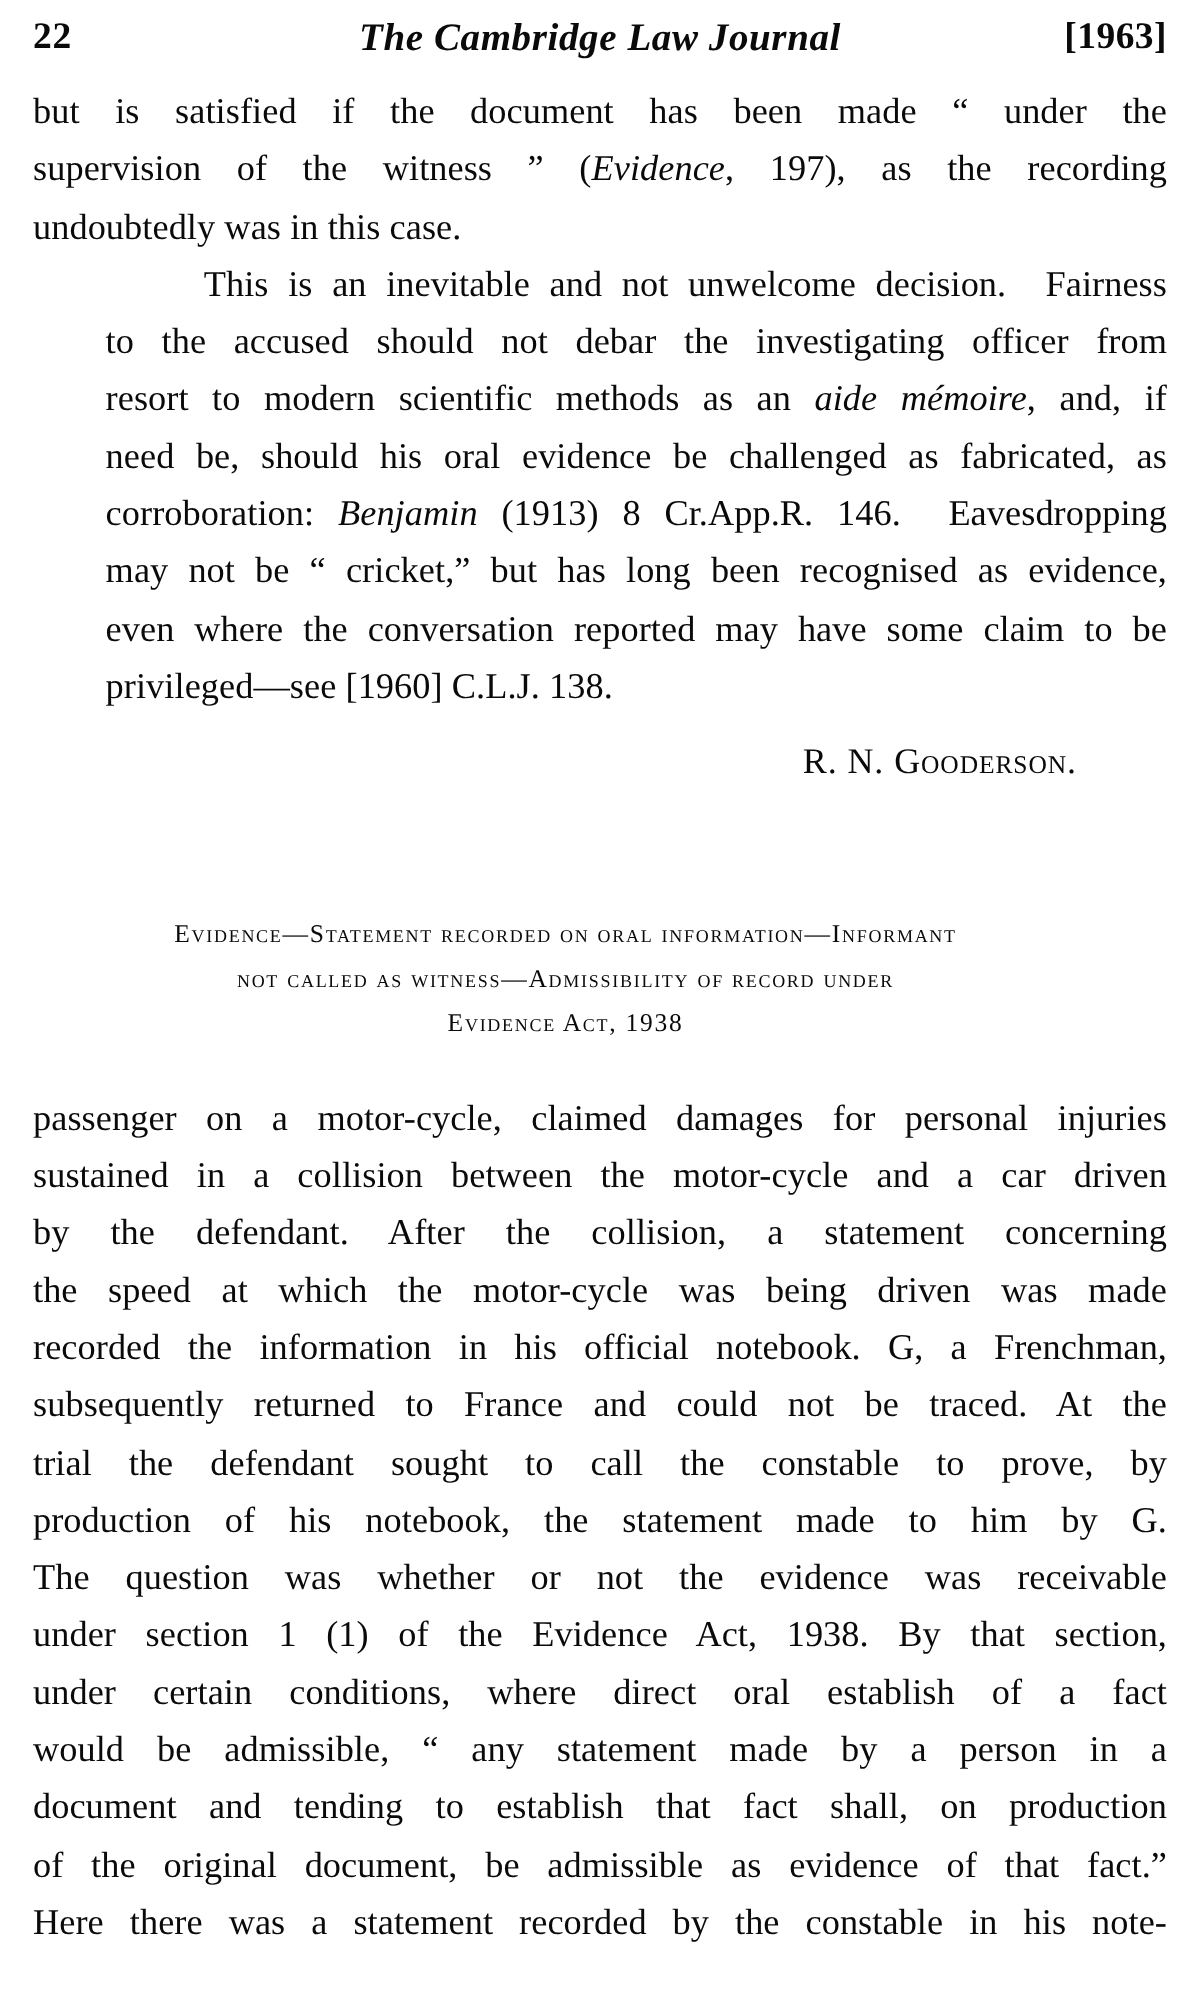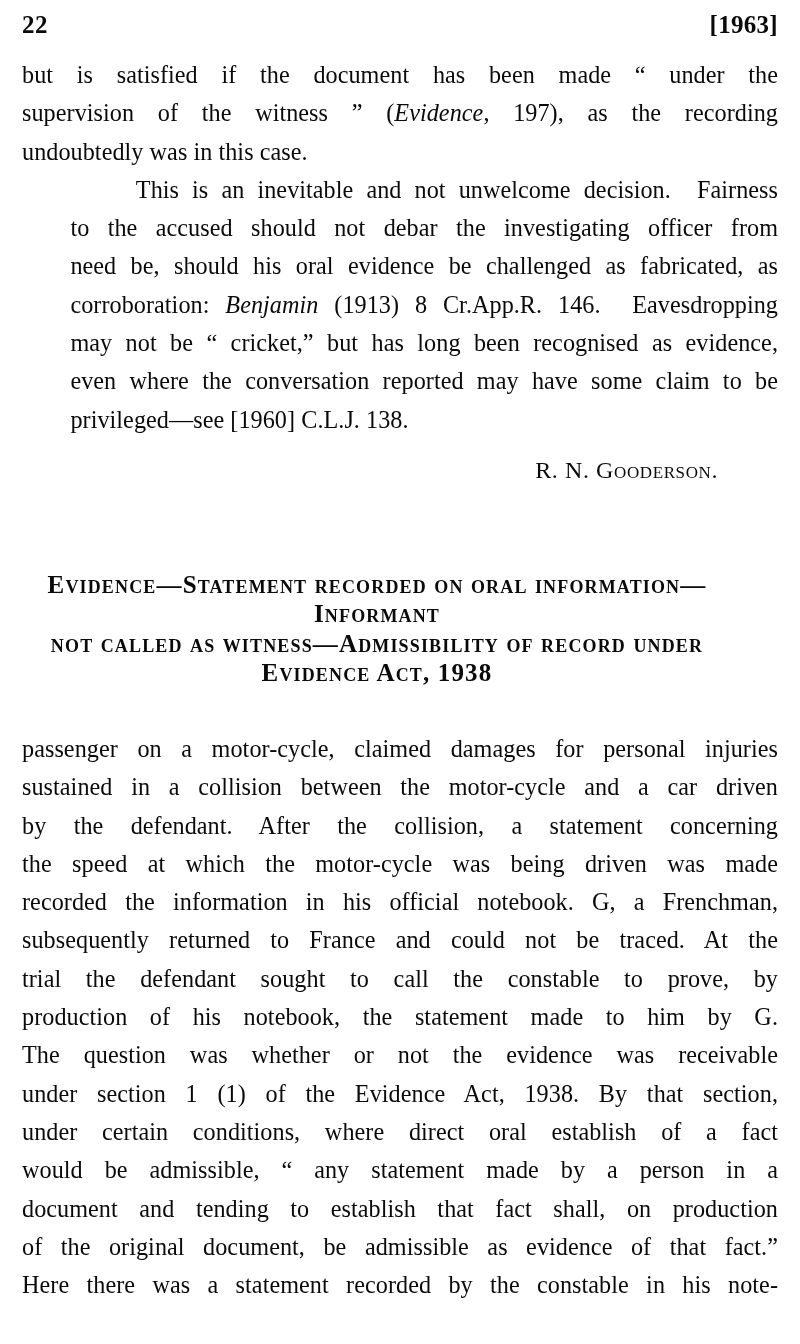--- a/index.html
+++ b/index.html
@@ -94,57 +94,58 @@
     margin: 10px 34px 0 10px;
     text-align: right;
     font-size: 24px;
     font-variant: small-caps;
     letter-spacing: 0.6px;
     padding-right: 36px;
   }
 
   
   .note-heading {
-    margin: 0 56px 12px 10px;
+    margin: 0 56px 0 10px;
     text-align: center;
-    font-size: 25px;
+    font-size: 17px;
     font-variant: small-caps;
     letter-spacing: 1.15px;
     line-height: 29.5px;
-    font-weight: bold;
   }
   .note-heading .hl {
     display: block;
   }
 
   .gap-before-heading { height: 86px; }
   .gap-after-heading  { height: 30px; }
   .gap-before-sig     { height: 8px; }
 </style>
 </head>
 <body>
 
 <div class="page">
 
   <div class="running-head">
     <span class="folio">22</span>
+    <span class="journal-title">The Cambridge Law Journal</span>
     <span class="year">[1963]</span>
   </div>
 
   <div class="textblock">
 
     <p class="para">
       <span class="ln">but is satisfied if the document has been made “ under the</span>
       <span class="ln">supervision of the witness ” (<i class="ital">Evidence</i>, 197), as the recording</span>
       <span class="ln last">undoubtedly was in this case.</span>
     </p>
 
     <p class="para indent">
       <span class="ln">&nbsp;&nbsp;&nbsp;&nbsp;&nbsp;This is an inevitable and not unwelcome decision.&nbsp; Fairness</span>
       <span class="ln">to the accused should not debar the investigating officer from</span>
+      <span class="ln">resort to modern scientific methods as an <i class="ital">aide mémoire</i>, and, if</span>
       <span class="ln">need be, should his oral evidence be challenged as fabricated, as</span>
       <span class="ln">corroboration: <i class="ital">Benjamin</i> (1913) 8 Cr.App.R. 146.&nbsp; Eavesdropping</span>
       <span class="ln">may not be “ cricket,” but has long been recognised as evidence,</span>
       <span class="ln">even where the conversation reported may have some claim to be</span>
       <span class="ln last">privileged—see [1960] C.L.J. 138.</span>
     </p>
   </div>
 
   <div class="gap-before-sig"></div>
   <div class="signature">R. N. Gooderson.</div>

